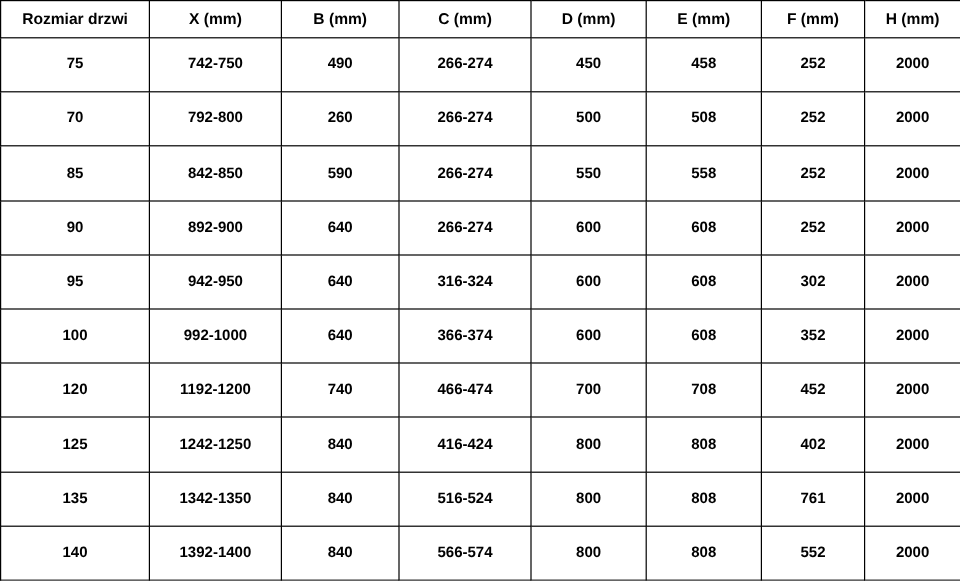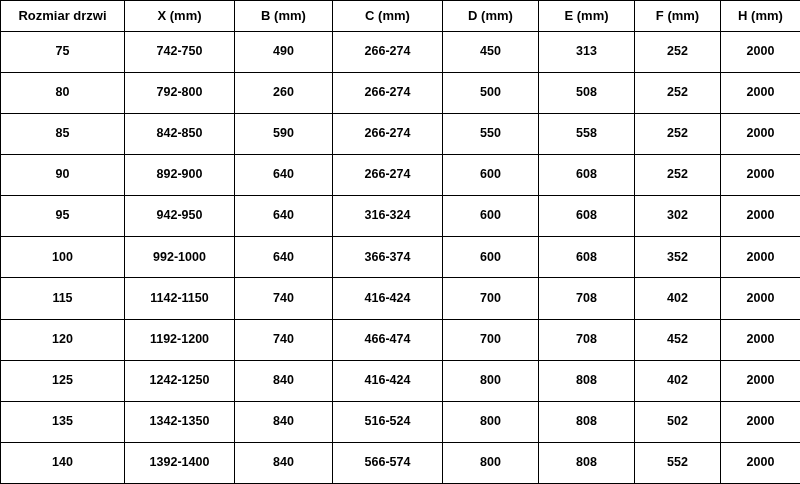--- a/index.html
+++ b/index.html
@@ -79,26 +79,26 @@
         <th>H (mm)</th>
       </tr>
     </thead>
     <tbody>
       <tr>
         <td>75</td>
         <td>742-750</td>
         <td>490</td>
         <td>266-274</td>
         <td>450</td>
-        <td>313</td>
+        <td>458</td>
         <td>252</td>
         <td>2000</td>
       </tr>
       <tr>
-        <td>80</td>
+        <td>70</td>
         <td>792-800</td>
         <td>260</td>
         <td>266-274</td>
         <td>500</td>
         <td>508</td>
         <td>252</td>
         <td>2000</td>
       </tr>
       <tr>
         <td>85</td>
@@ -134,30 +134,20 @@
         <td>100</td>
         <td>992-1000</td>
         <td>640</td>
         <td>366-374</td>
         <td>600</td>
         <td>608</td>
         <td>352</td>
         <td>2000</td>
       </tr>
       <tr>
-        <td>115</td>
-        <td>1142-1150</td>
-        <td>740</td>
-        <td>416-424</td>
-        <td>700</td>
-        <td>708</td>
-        <td>402</td>
-        <td>2000</td>
-      </tr>
-      <tr>
         <td>120</td>
         <td>1192-1200</td>
         <td>740</td>
         <td>466-474</td>
         <td>700</td>
         <td>708</td>
         <td>452</td>
         <td>2000</td>
       </tr>
       <tr>
@@ -170,21 +160,21 @@
         <td>402</td>
         <td>2000</td>
       </tr>
       <tr>
         <td>135</td>
         <td>1342-1350</td>
         <td>840</td>
         <td>516-524</td>
         <td>800</td>
         <td>808</td>
-        <td>502</td>
+        <td>761</td>
         <td>2000</td>
       </tr>
       <tr>
         <td>140</td>
         <td>1392-1400</td>
         <td>840</td>
         <td>566-574</td>
         <td>800</td>
         <td>808</td>
         <td>552</td>

